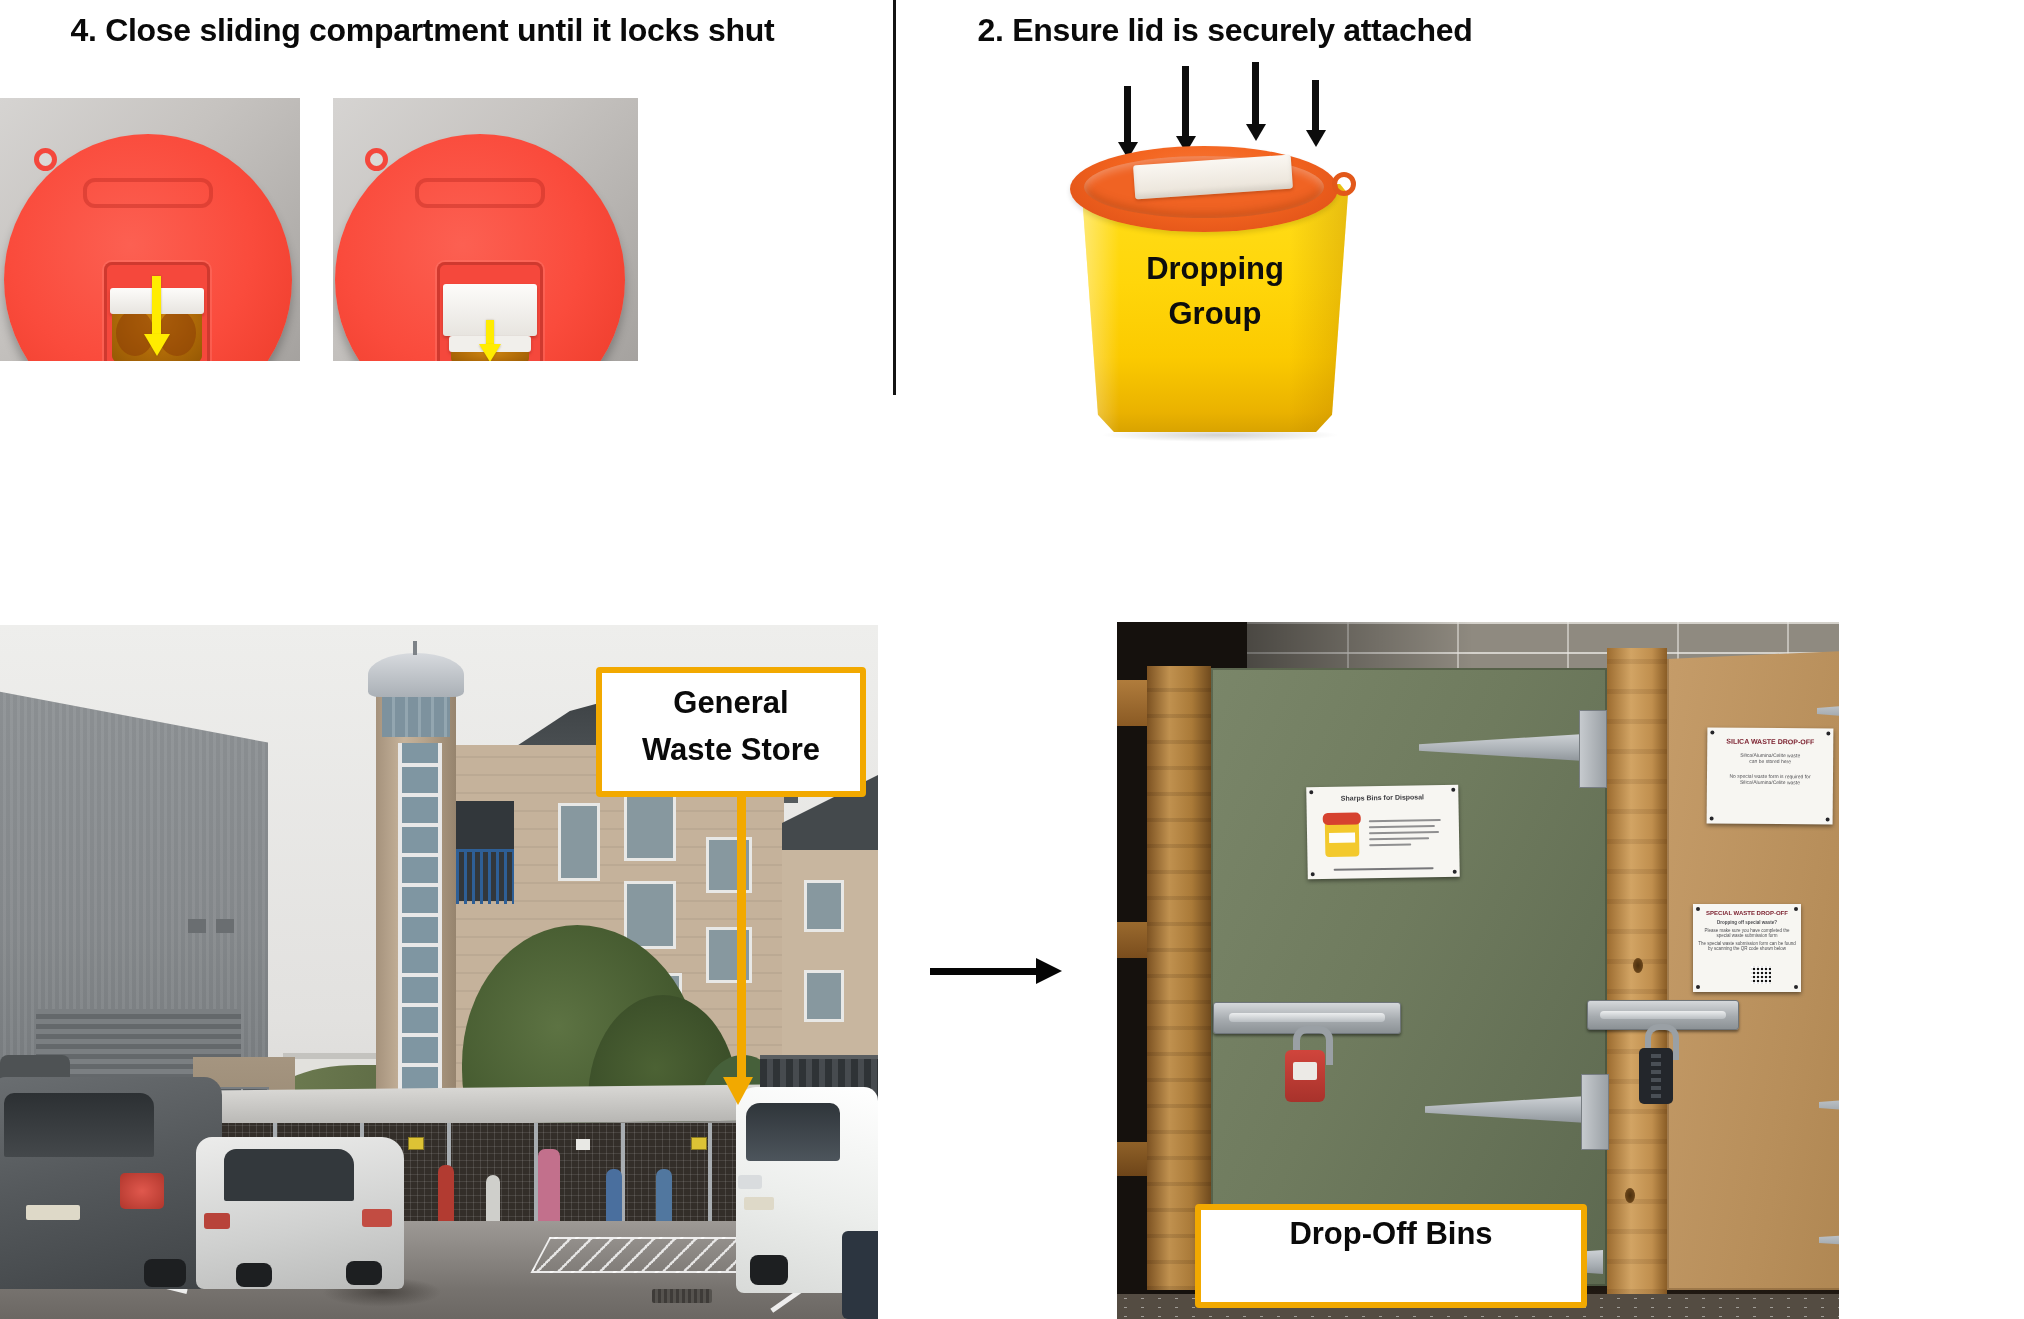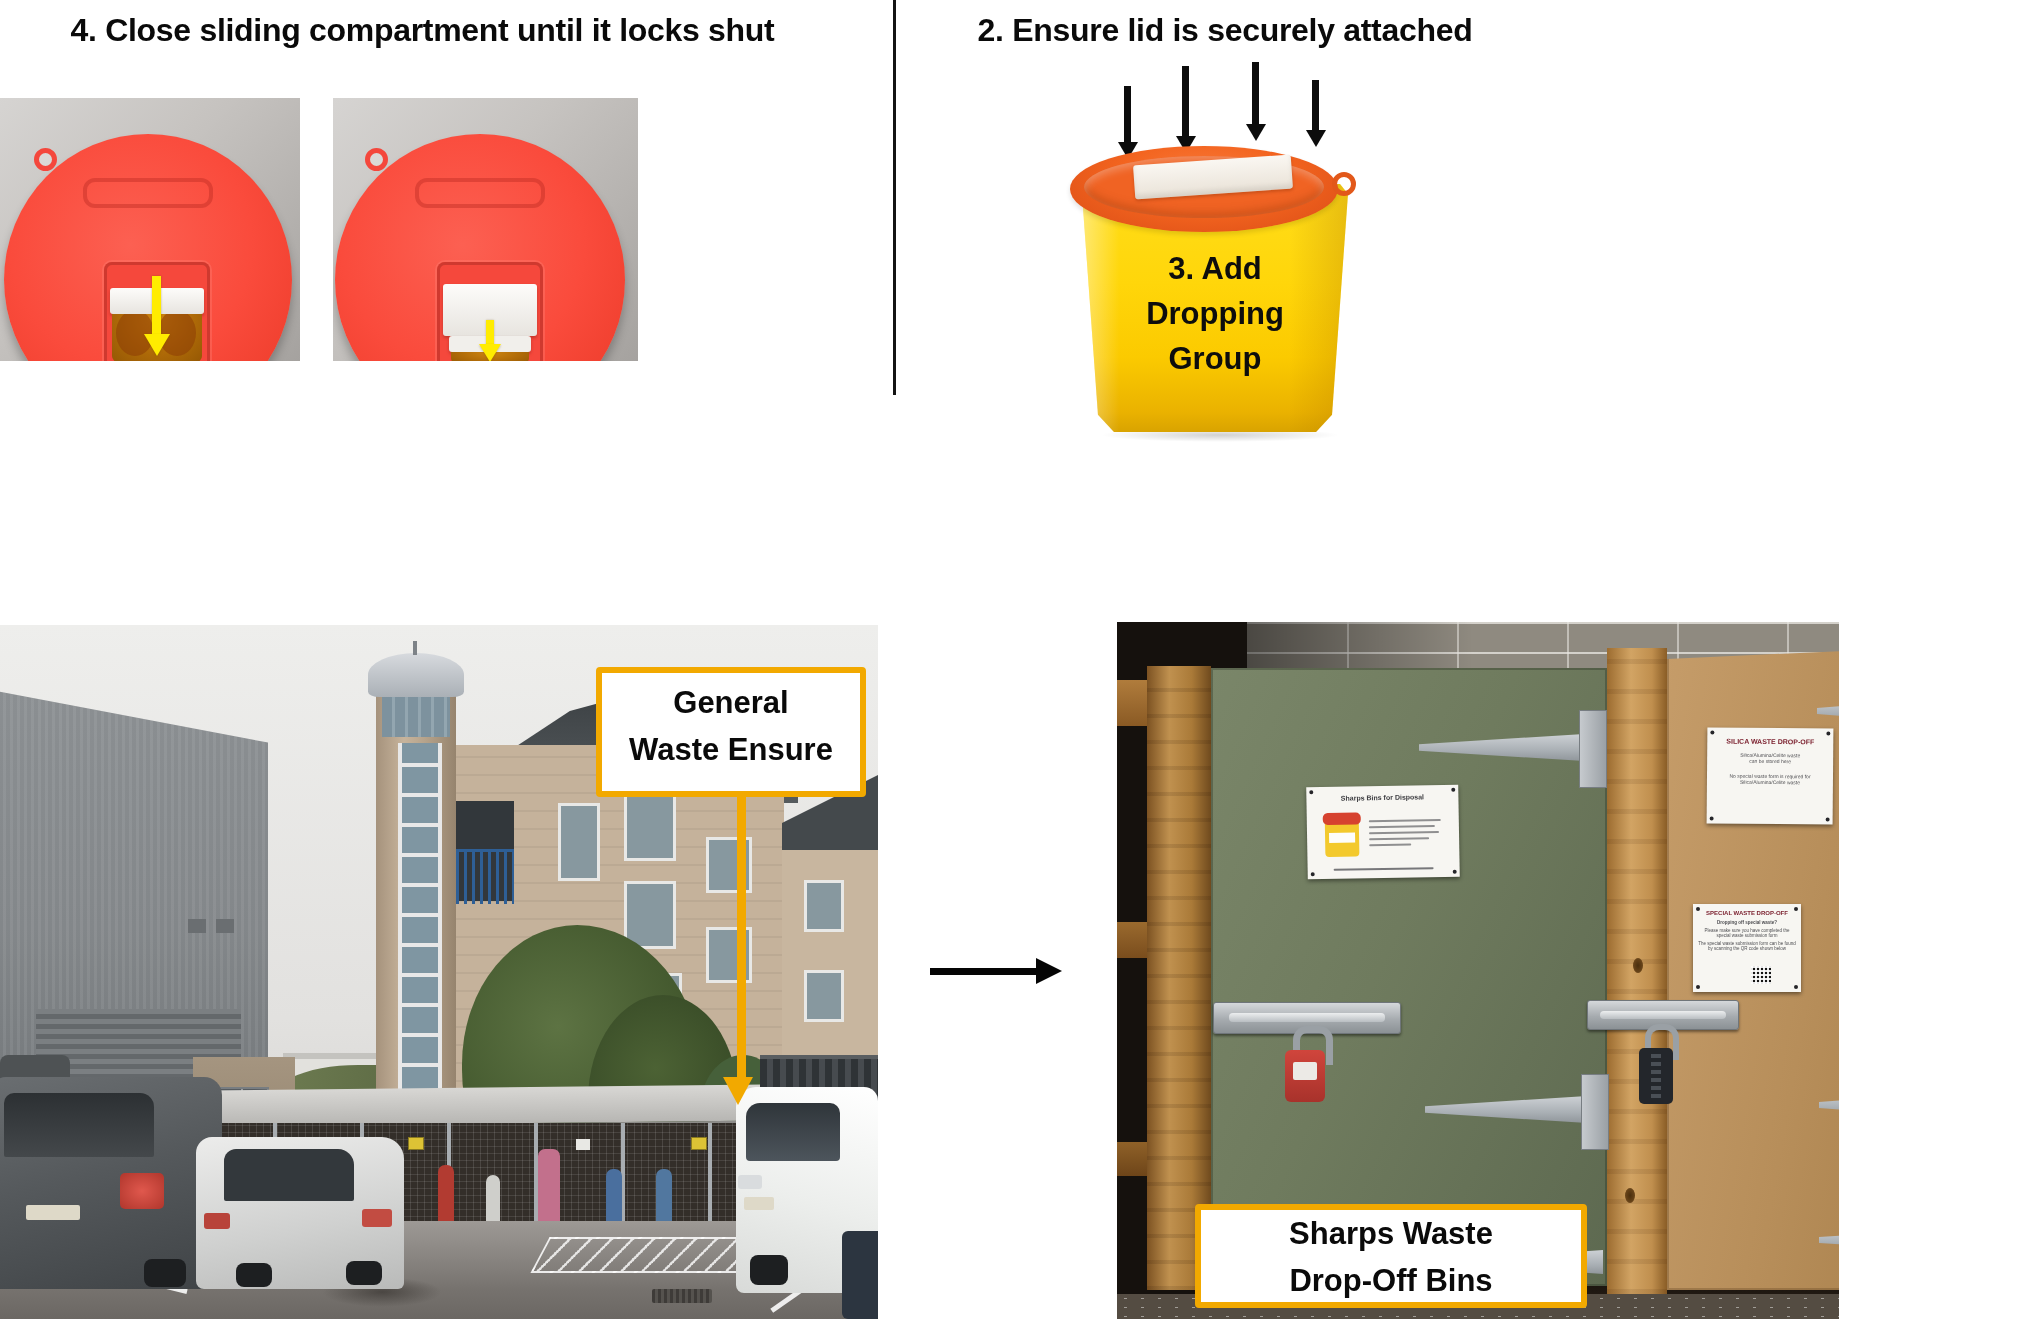--- a/index.html
+++ b/index.html
@@ -115,21 +115,20 @@
     <div class="bstem" style="left:122px;top:6px;height:70px;"></div>
     <div class="bhead" style="left:116px;top:76px;"></div>
     <div class="bstem" style="left:192px;top:2px;height:62px;"></div>
     <div class="bhead" style="left:186px;top:64px;"></div>
     <div class="bstem" style="left:252px;top:20px;height:50px;"></div>
     <div class="bhead" style="left:246px;top:70px;"></div>
 
     <div class="abs" style="left:40px;top:368px;width:240px;height:14px;background:radial-gradient(ellipse,rgba(0,0,0,0.18),rgba(0,0,0,0) 70%);"></div>
     <div class="binbody"></div>
     <div class="bintext">
-      <div>3. Add</div>
       <div>Dropping</div>
       <div>Group</div>
     </div>
     <div class="binlid">
       <div class="binlid-in"></div>
       <div class="binslot"></div>
       <div class="binloop"></div>
     </div>
   </div>
 
@@ -250,21 +249,21 @@
       <div class="abs" style="left:2px;top:88px;width:24px;height:14px;border-radius:3px;background:#d9dcde;"></div>
       <div class="abs" style="left:8px;top:110px;width:30px;height:13px;background:#ded9c8;border-radius:2px;"></div>
       <div class="wheel" style="left:14px;top:168px;width:38px;height:30px;"></div>
     </div>
     <div class="abs" style="left:842px;top:606px;width:36px;height:88px;border-radius:6px 0 0 6px;background:#2c3540;"></div>
 
     <div class="abs" style="left:737px;top:154px;width:9px;height:302px;background:#F2A900;z-index:29;"></div>
     <div class="abs" style="left:723px;top:452px;width:0;height:0;border-left:15px solid transparent;border-right:15px solid transparent;border-top:28px solid #F2A900;z-index:29;"></div>
     <div class="callout" style="left:596px;top:42px;width:258px;height:112px;padding-top:6px;">
       <div class="cl">General</div>
-      <div class="cl">Waste Ensure</div>
+      <div class="cl">Waste Store</div>
     </div>
   </div>
 
   <div class="abs" style="left:930px;top:968px;width:106px;height:7px;background:#050505;"></div>
   <div class="abs" style="left:1036px;top:958px;width:0;height:0;border-top:13px solid transparent;border-bottom:13px solid transparent;border-left:26px solid #050505;"></div>
 
   <div class="photo" style="left:1117px;top:622px;width:722px;height:697px;background:#1b1612;">
 
     <div class="abs" style="left:120px;top:0;width:787px;height:92px;background:
          linear-gradient(90deg,rgba(0,0,0,0.5),rgba(0,0,0,0) 30%),
@@ -371,18 +370,17 @@
       <div class="nline" style="font-size:4.5px;margin-top:3px;">Please make sure you have completed the</div>
       <div class="nline" style="font-size:4.5px;">special waste submission form</div>
       <div class="nline" style="font-size:4.5px;margin-top:3px;">The special waste submission form can be found</div>
       <div class="nline" style="font-size:4.5px;">by scanning the QR code shown below</div>
       <div class="abs" style="left:58px;top:62px;width:20px;height:18px;background:
            repeating-linear-gradient(0deg,rgba(255,255,255,0.9) 0 2px,rgba(0,0,0,0) 2px 4px),
            repeating-linear-gradient(90deg,rgba(255,255,255,0.9) 0 2px,rgba(0,0,0,0) 2px 4px),#151515;"></div>
     </div>
 
     <div class="callout" style="left:78px;top:582px;width:380px;height:92px;padding-top:0;">
-      <div class="cl">Sharps Waste</div>
       <div class="cl">Drop-Off Bins</div>
     </div>
   </div>
 
 </div>
 
 </body></html>

